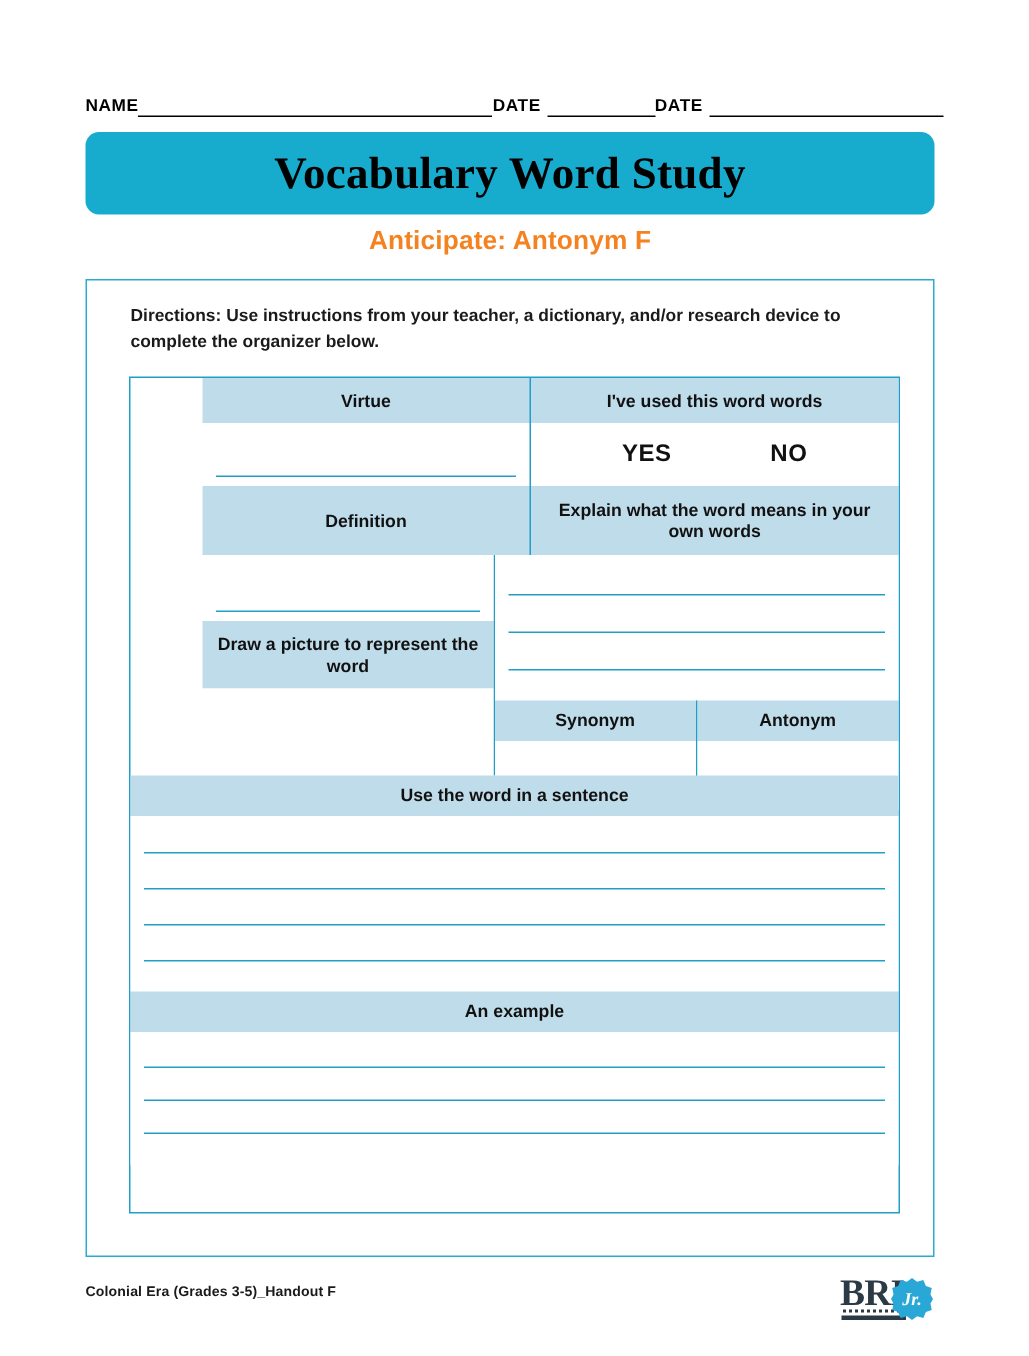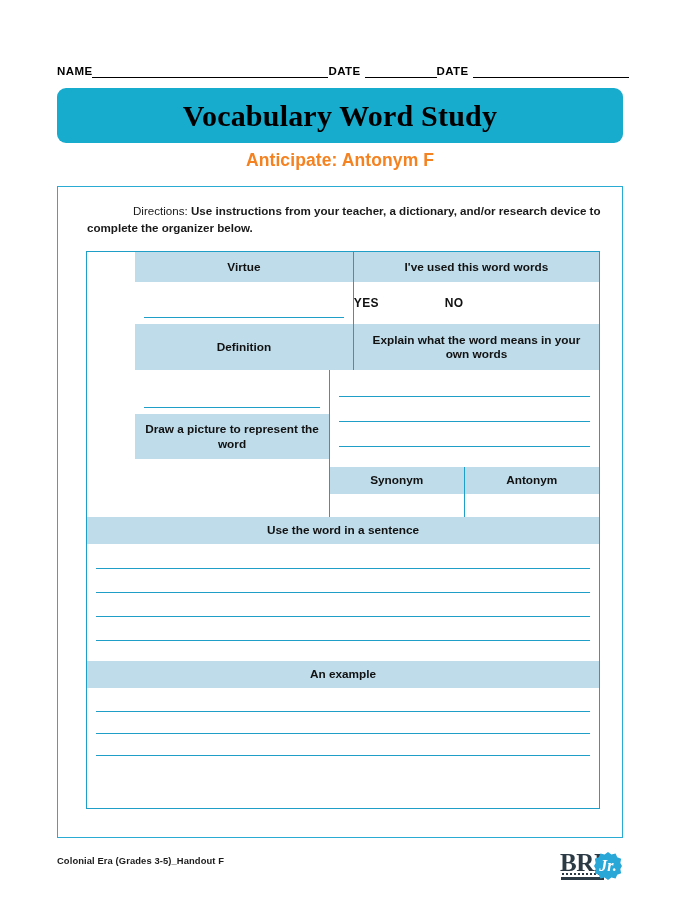--- a/index.html
+++ b/index.html
@@ -101,21 +101,21 @@
   .directions {
     position: absolute;
     left: 29px;
     top: 16px;
     width: 514px;
     font-size: 11.6px;
     line-height: 16.5px;
     color: #1a1a1a;
     font-weight: 600;
   }
-  .directions b { font-weight: 400; margin-left: 46px; }
+  .directions b { font-weight: 700; }
 
   
   .organizer {
     position: absolute;
     left: 28px;
     top: 64px;
     width: 514px;
     height: 558px;
     border: 1.4px solid #1f9fc8;
     box-sizing: border-box;
@@ -158,23 +158,24 @@
     box-sizing: border-box;
   }
   .wline {
     border-bottom: 1.5px solid #1f9fc8;
     height: 0;
   }
 
   .yesno {
     display: flex;
     align-items: center;
+    justify-content: center;
     height: 100%;
     gap: 66px;
-    font-size: 12px;
+    font-size: 16px;
     font-weight: 800;
     color: #111111;
     letter-spacing: 0.3px;
   }
 
   
   .footer-text {
     position: absolute;
     left: 57px;
     top: 855px;
@@ -224,21 +225,21 @@
     clip-path: polygon(50% 0%, 62% 9%, 77% 5%, 83% 19%, 97% 24%, 94% 39%, 100% 50%,
                        94% 61%, 97% 76%, 83% 81%, 77% 95%, 62% 91%, 50% 100%,
                        38% 91%, 23% 95%, 17% 81%, 3% 76%, 6% 61%, 0% 50%,
                        6% 39%, 3% 24%, 17% 19%, 23% 5%, 38% 9%);
     display: flex;
     align-items: center;
     justify-content: center;
   }
   .logo-jr {
     font-family: "Liberation Serif", serif;
-    font-size: 16px;
+    font-size: 12px;
     font-weight: 700;
     font-style: italic;
     color: #ffffff;
     line-height: 12px;
   }
 </style>
 </head>
 <body>
 
 <div class="page">

